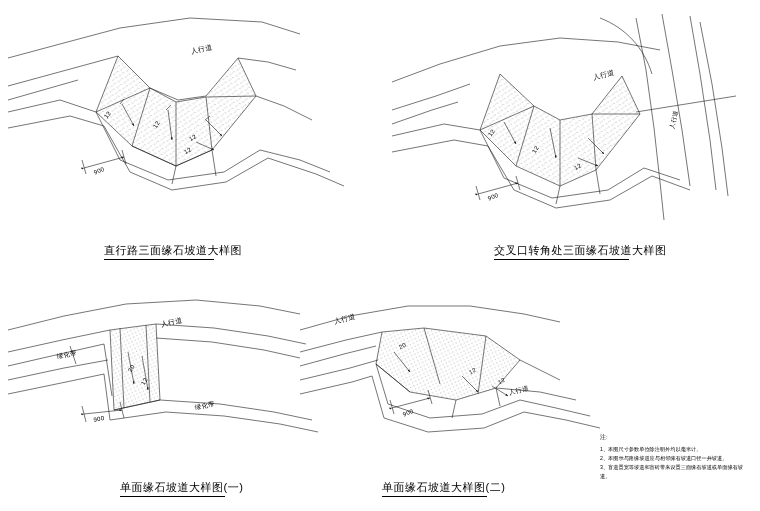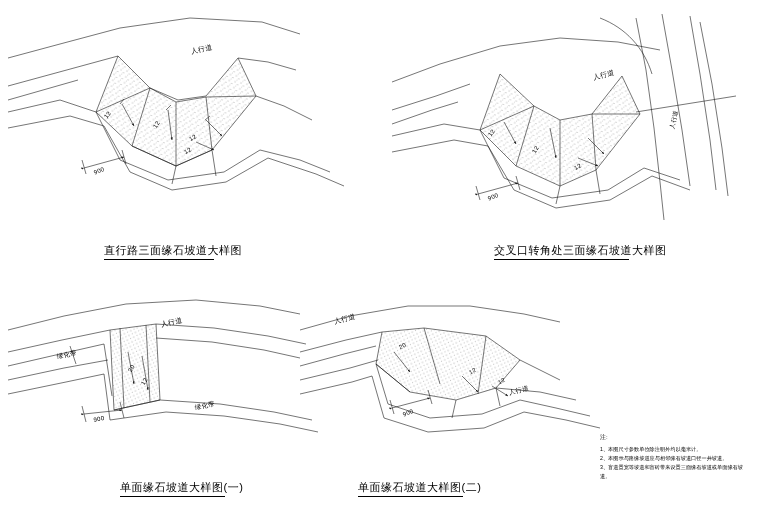--- a/index.html
+++ b/index.html
@@ -213,21 +213,21 @@
     <div class="lbl rot" style="left: 508px; top: 389px; font-size: 6.5px; transform: rotate(-14deg);">人行道</div>
     <div class="lbl rot" style="left: 398px; top: 345px; font-size: 6px; transform: rotate(-28deg);">20</div>
     <div class="lbl rot" style="left: 468px; top: 370px; font-size: 6px; transform: rotate(-28deg);">12</div>
     <div class="lbl rot" style="left: 497px; top: 380px; font-size: 6px; transform: rotate(-28deg);">12</div>
     <div class="lbl rot" style="left: 402px; top: 412px; font-size: 6px; transform: rotate(-22deg);">900</div>
   </div>
 <div id="captions">
     <div class="cap" style="left: 104px; top: 243px; width: 110px;"><span>直行路三面缘石坡道大样图</span><span class="rule"></span></div>
     <div class="cap" style="left: 494px; top: 243px; width: 135px;"><span>交叉口转角处三面缘石坡道大样图</span><span class="rule"></span></div>
     <div class="cap" style="left: 120px; top: 480px; width: 105px;"><span>单面缘石坡道大样图(一)</span><span class="rule"></span></div>
-    <div class="cap" style="left: 358px; top: 480px; width: 105px; text-align: center;"><span>单面缘石坡道大样图(二)</span><span class="rule"></span></div>
+    <div class="cap" style="left: 382px; top: 480px; width: 105px; text-align: center;"><span>单面缘石坡道大样图(二)</span><span class="rule"></span></div>
   </div>
 
 <div class="notes">
   <div class="nt-title">注:</div>
   <p>1、本图尺寸参数单位除注明外均以毫米计。</p>
   <p>2、本图示与路缘坡道应与相邻缘石坡道口径一并坡道。</p>
   <p>3、盲道置宽等坡道和盲砖带来设置三面缘石坡道或单面缘石坡道。</p>
 </div>
 
 </body></html>

